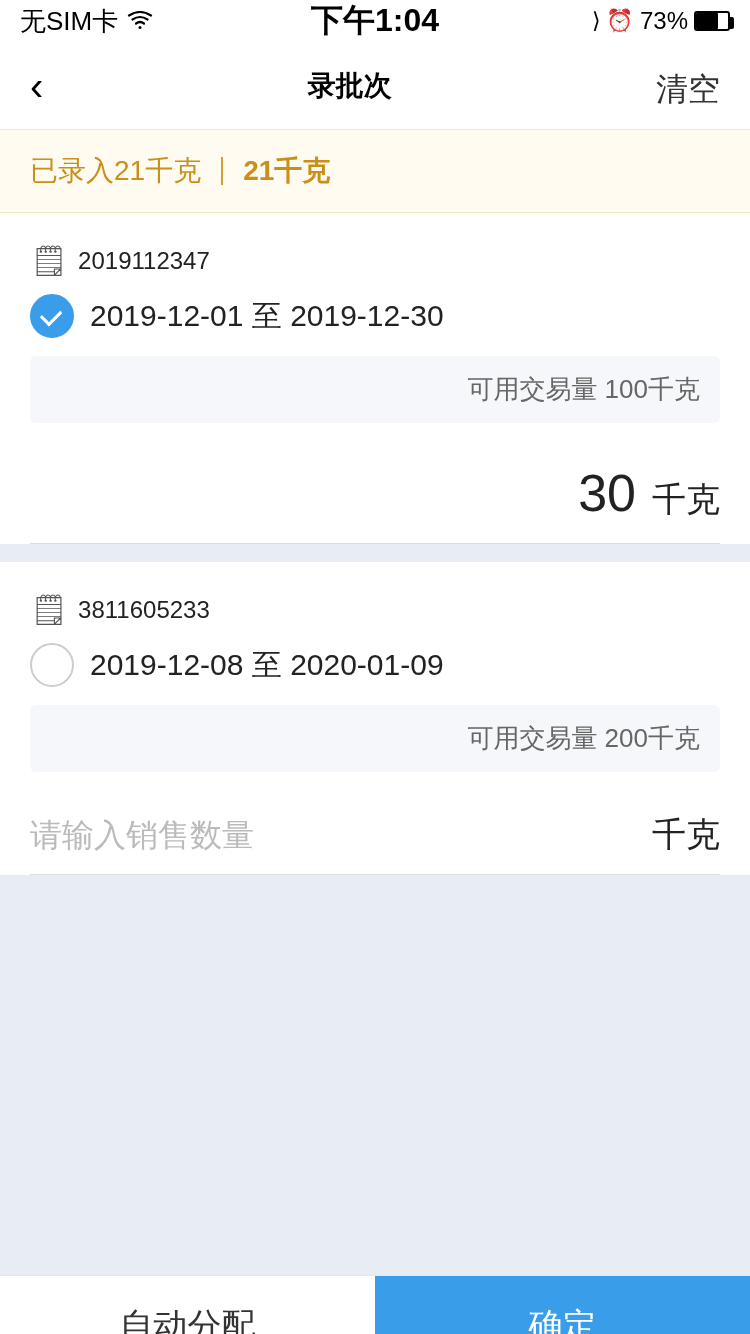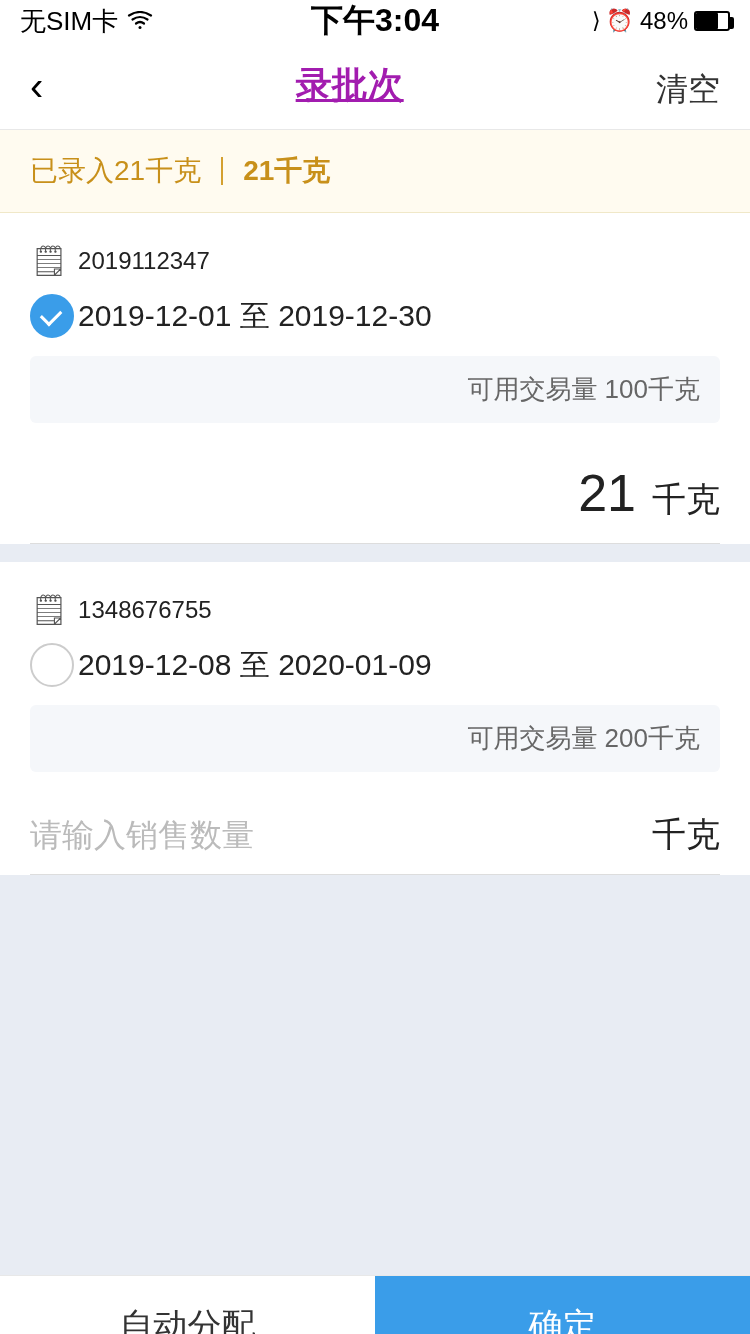--- a/index.html
+++ b/index.html
@@ -55,24 +55,23 @@
       padding: 0 30px;
       border-bottom: 1px solid #e8e8e8;
     }
     .nav-back {
       font-size: 40px;
       color: #000;
       cursor: pointer;
       line-height: 1;
     }
     .nav-title {
-      font-size: 36px;
+      font-size: 28px;
       font-weight: 600;
-      color: #a21caf;
-      text-decoration: underline;
+      color: #000000;
     }
     .nav-clear {
       font-size: 32px;
       color: #333;
       cursor: pointer;
       margin-top: 8px;
     }
 
     
     .info-banner {
@@ -122,21 +121,21 @@
     }
     .batch-id {
       font-size: 24px;
       font-weight: 500;
       color: #222;
     }
 
     .batch-row {
       display: flex;
       align-items: center;
-      gap: 4px;
+      gap: 16px;
       margin-bottom: 18px;
     }
 
     .radio-circle {
       width: 44px;
       height: 44px;
       border-radius: 50%;
       border: 2px solid #ccc;
       background: #fff;
       flex-shrink: 0;
@@ -296,25 +295,25 @@
   <div class="status-bar">
     <div class="status-left">
       <span>无SIM卡</span>
       <svg width="28" height="20" viewBox="0 0 28 20">
         <path d="M14 16.5 L14 16.5" stroke="#000" stroke-width="3" stroke-linecap="round"></path>
         <path d="M10 12.5 Q14 9.5 18 12.5" stroke="#000" stroke-width="2.2" fill="none" stroke-linecap="round"></path>
         <path d="M6.5 8.5 Q14 3.5 21.5 8.5" stroke="#000" stroke-width="2.2" fill="none" stroke-linecap="round"></path>
         <path d="M3 4.5 Q14 -2.5 25 4.5" stroke="#000" stroke-width="2.2" fill="none" stroke-linecap="round"></path>
       </svg>
     </div>
-    <div class="status-center">下午3:04</div>
+    <div class="status-center">下午1:04</div>
     <div class="status-right">
       <span style="font-size:22px;">⟩</span>
       <span style="font-size:22px;">⏰</span>
-      <span>48%</span>
+      <span>73%</span>
       <span style="display:inline-block;width:36px;height:20px;border:2px solid #000;border-radius:3px;position:relative;">
         <span style="display:block;width:70%;height:100%;background:#000;border-radius:1px;"></span>
         <span style="position:absolute;right:-6px;top:4px;width:4px;height:12px;background:#000;border-radius:0 2px 2px 0;"></span>
       </span>
     </div>
   </div>
 
   <div class="nav-bar">
     <span class="nav-back">‹</span>
     <span class="nav-title">录批次</span>
@@ -335,33 +334,33 @@
           <span class="batch-icon">🗒</span>
           <span class="batch-id">2019112347</span>
         </div>
         <div class="batch-row">
           <div class="radio-circle checked"></div>
           <span class="batch-date">2019-12-01 至 2019-12-30</span>
         </div>
         <div class="avail-box">可用交易量 100千克</div>
       </div>
       <div class="amount-row">
-        <span class="amount-value">21</span>
+        <span class="amount-value">30</span>
         <span class="amount-unit">千克</span>
       </div>
       <div class="divider-line"></div>
     </div>
 
     <div class="card-separator"></div>
 
     <div class="batch-card">
       <div class="batch-item">
         <div class="batch-header">
           <span class="batch-icon">🗒</span>
-          <span class="batch-id">1348676755</span>
+          <span class="batch-id">3811605233</span>
         </div>
         <div class="batch-row">
           <div class="radio-circle"></div>
           <span class="batch-date">2019-12-08 至 2020-01-09</span>
         </div>
         <div class="avail-box">可用交易量 200千克</div>
       </div>
       <div class="input-row">
         <input class="qty-input" type="number" placeholder="请输入销售数量" style="">
         <span class="input-unit">千克</span>

